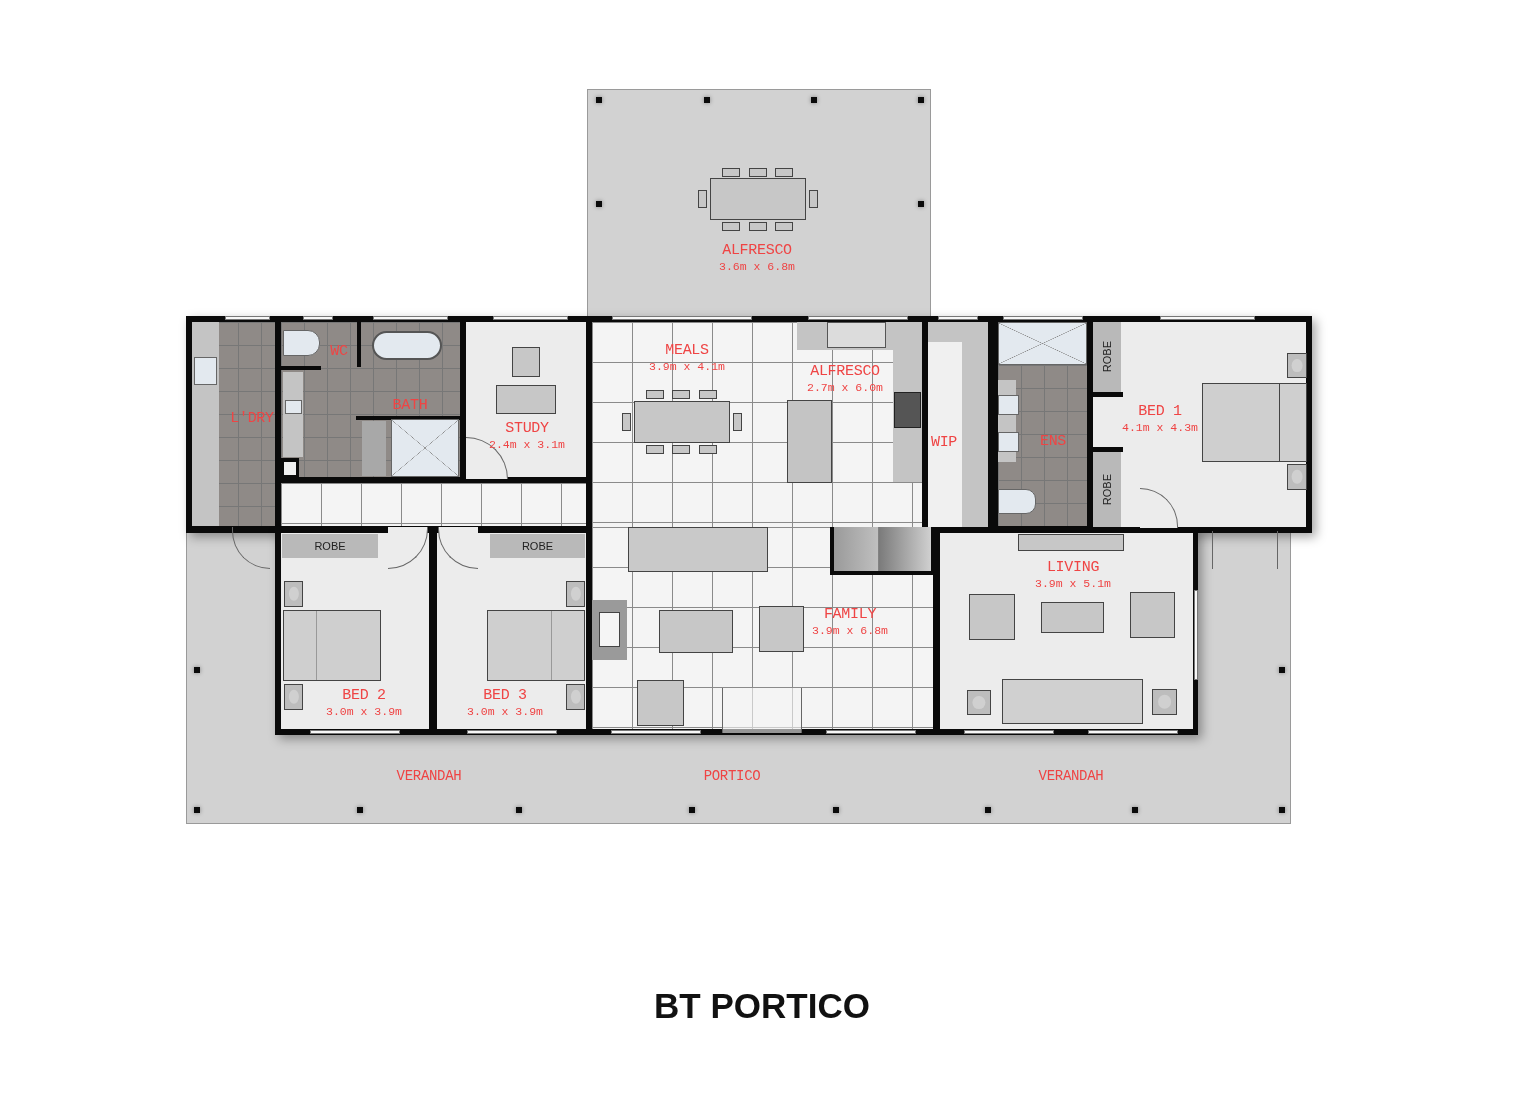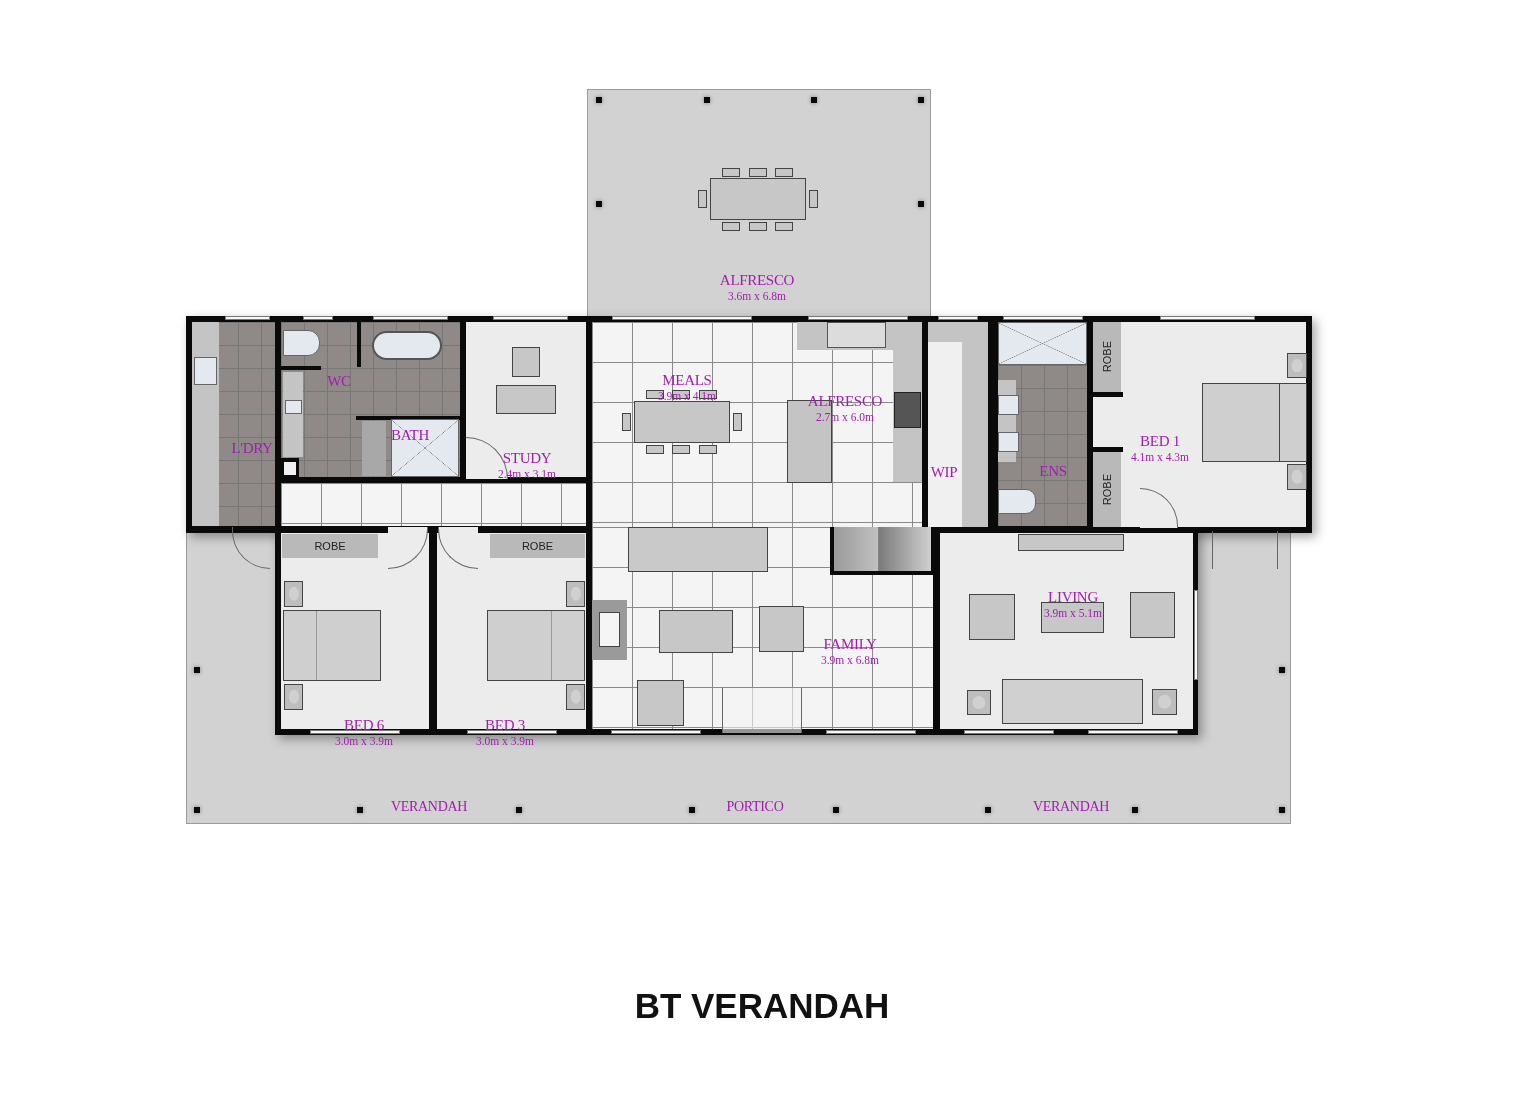--- a/index.html
+++ b/index.html
@@ -13,22 +13,22 @@
       linear-gradient(90deg, #8a8a8a 1px, transparent 1px);
     background-size:40px 40px; }
   .tile-grey { background-color:#8f8a87;
     background-image:
       linear-gradient(#777 1px, transparent 1px),
       linear-gradient(90deg, #777 1px, transparent 1px);
     background-size:23px 23px; }
   .room-light { background:#ececec; }
   .wall { background:#0a0a0a; }
   .post { width:6px; height:6px; background:#0a0a0a; position:absolute; box-shadow:0 0 4px rgba(0,0,0,.4); }
-  .label { position:absolute; text-align:center; color:#a21caf; white-space:nowrap;
-           font-family:Liberation Serif, serif; transform:translateX(-50%);margin-top:30px; }
+  .label { position:absolute; text-align:center; color:#ef4444; white-space:nowrap;
+           font-family:Liberation Mono, monospace; transform:translateX(-50%); }
   .lname { font-size:15px; letter-spacing:-0.3px; }
   .ldim { font-size:11.5px; display:block; margin-top:1px; }
   .furn { position:absolute; background:#c7c7c7; border:1.5px solid #444; box-sizing:border-box; }
   .chair { position:absolute; background:#c7c7c7; border:1.2px solid #444; box-sizing:border-box; }
   .bed { position:absolute; background:#cfcfcf; border:1.5px solid #444; box-sizing:border-box; }
   .bedside { position:absolute; background:#bdbdbd; border:1.2px solid #444; box-sizing:border-box; }
   .bedside::after { content:""; position:absolute; left:50%; top:50%; width:60%; height:60%;
     transform:translate(-50%,-50%); border-radius:50%; background:#d0d0d0; }
   .robe { position:absolute; background:#b9b9b9; font-size:11px; color:#222; display:flex;
           align-items:center; justify-content:center; }
@@ -214,21 +214,21 @@
 <div class="label" style="left:757px;top:241px;"><span class="lname">ALFRESCO</span><span class="ldim">3.6m x 6.8m</span></div>
 <div class="label" style="left:252px;top:409px;"><span class="lname">L'DRY</span></div>
 <div class="label" style="left:339px;top:342px;"><span class="lname">WC</span></div>
 <div class="label" style="left:410px;top:396px;"><span class="lname">BATH</span></div>
 <div class="label" style="left:527px;top:419px;"><span class="lname">STUDY</span><span class="ldim">2.4m x 3.1m</span></div>
 <div class="label" style="left:687px;top:341px;"><span class="lname">MEALS</span><span class="ldim">3.9m x 4.1m</span></div>
 <div class="label" style="left:845px;top:362px;"><span class="lname">ALFRESCO</span><span class="ldim">2.7m x 6.0m</span></div>
 <div class="label" style="left:944px;top:433px;"><span class="lname">WIP</span></div>
 <div class="label" style="left:1053px;top:432px;"><span class="lname">ENS</span></div>
 <div class="label" style="left:1160px;top:402px;"><span class="lname">BED 1</span><span class="ldim">4.1m x 4.3m</span></div>
-<div class="label" style="left:364px;top:686px;"><span class="lname">BED 6</span><span class="ldim">3.0m x 3.9m</span></div>
+<div class="label" style="left:364px;top:686px;"><span class="lname">BED 2</span><span class="ldim">3.0m x 3.9m</span></div>
 <div class="label" style="left:505px;top:686px;"><span class="lname">BED 3</span><span class="ldim">3.0m x 3.9m</span></div>
 <div class="label" style="left:850px;top:605px;"><span class="lname">FAMILY</span><span class="ldim">3.9m x 6.8m</span></div>
 <div class="label" style="left:1073px;top:558px;"><span class="lname">LIVING</span><span class="ldim">3.9m x 5.1m</span></div>
 <div class="label" style="left:429px;top:767px;"><span class="lname" style="font-size:14px;">VERANDAH</span></div>
-<div class="label" style="left:755px;top:767px;"><span class="lname" style="font-size:14px;">PORTICO</span></div>
+<div class="label" style="left:732px;top:767px;"><span class="lname" style="font-size:14px;">PORTICO</span></div>
 <div class="label" style="left:1071px;top:767px;"><span class="lname" style="font-size:14px;">VERANDAH</span></div>
 
-<div class="title">BT VERANDAH</div>
+<div class="title">BT PORTICO</div>
 
 </body></html>

